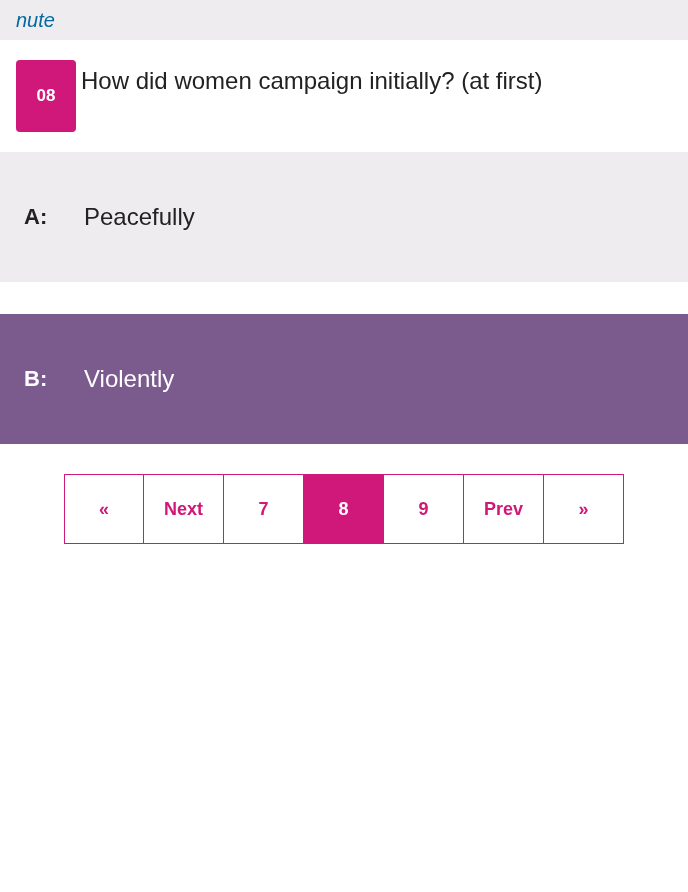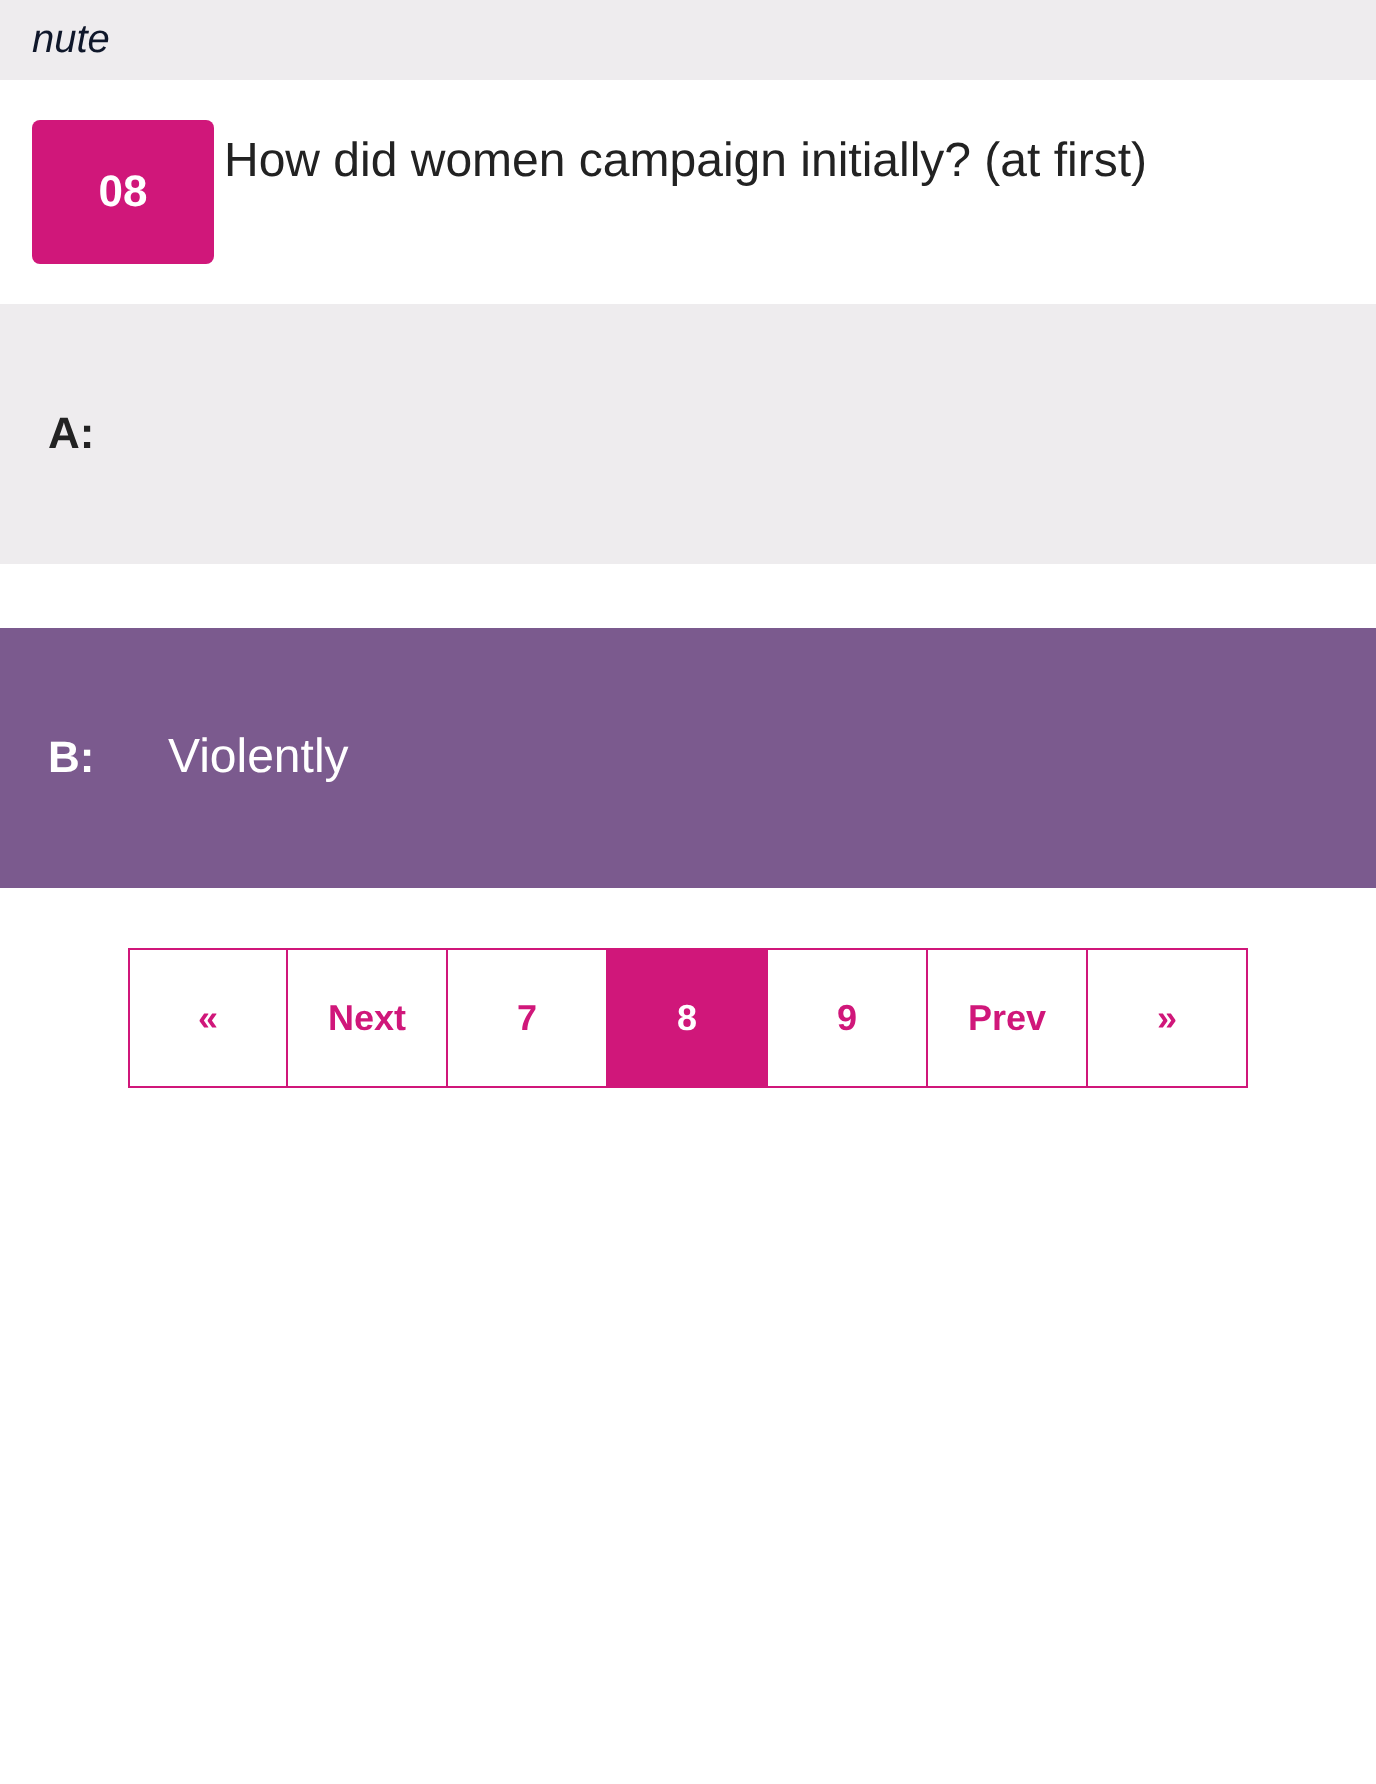--- a/index.html
+++ b/index.html
@@ -13,41 +13,41 @@
       background-color: #ffffff;
       width: 688px;
       min-height: 892px;
       overflow-x: hidden;
     }
 
     .top-bar {
       background-color: #eeecee;
       padding: 8px 16px;
       font-size: 20px;
-      color: #0f172a;
+      color: #0369a1;
       font-style: italic;
       height: 40px;
       display: flex;
       align-items: center;
     }
 
     .question-section {
       display: flex;
       align-items: flex-start;
       padding: 20px 16px;
       background-color: #ffffff;
       min-height: 100px;
     }
 
     .question-number-badge {
       background-color: #d0177a;
       color: #ffffff;
-      font-size: 22px;
+      font-size: 17px;
       font-weight: bold;
-      width: 91px;
+      width: 60px;
       height: 72px;
       display: flex;
       align-items: center;
       justify-content: center;
       flex-shrink: 0;
       border-radius: 4px;
     }
 
     .question-text {
       font-size: 24px;
@@ -142,20 +142,21 @@
 
 <div class="question-section">
   <div class="question-number-badge">
     <span>08</span>
   </div>
   <div class="question-text">How did women campaign initially? (at first)</div>
 </div>
 
 <div class="answer-option-a">
   <span class="answer-label">A:</span>
+  <span class="answer-text">Peacefully</span>
 </div>
 
 <div class="spacer"></div>
 
 <div class="answer-option-b">
   <span class="answer-label">B:</span>
   <span class="answer-text">Violently</span>
 </div>
 
 <div class="pagination">

